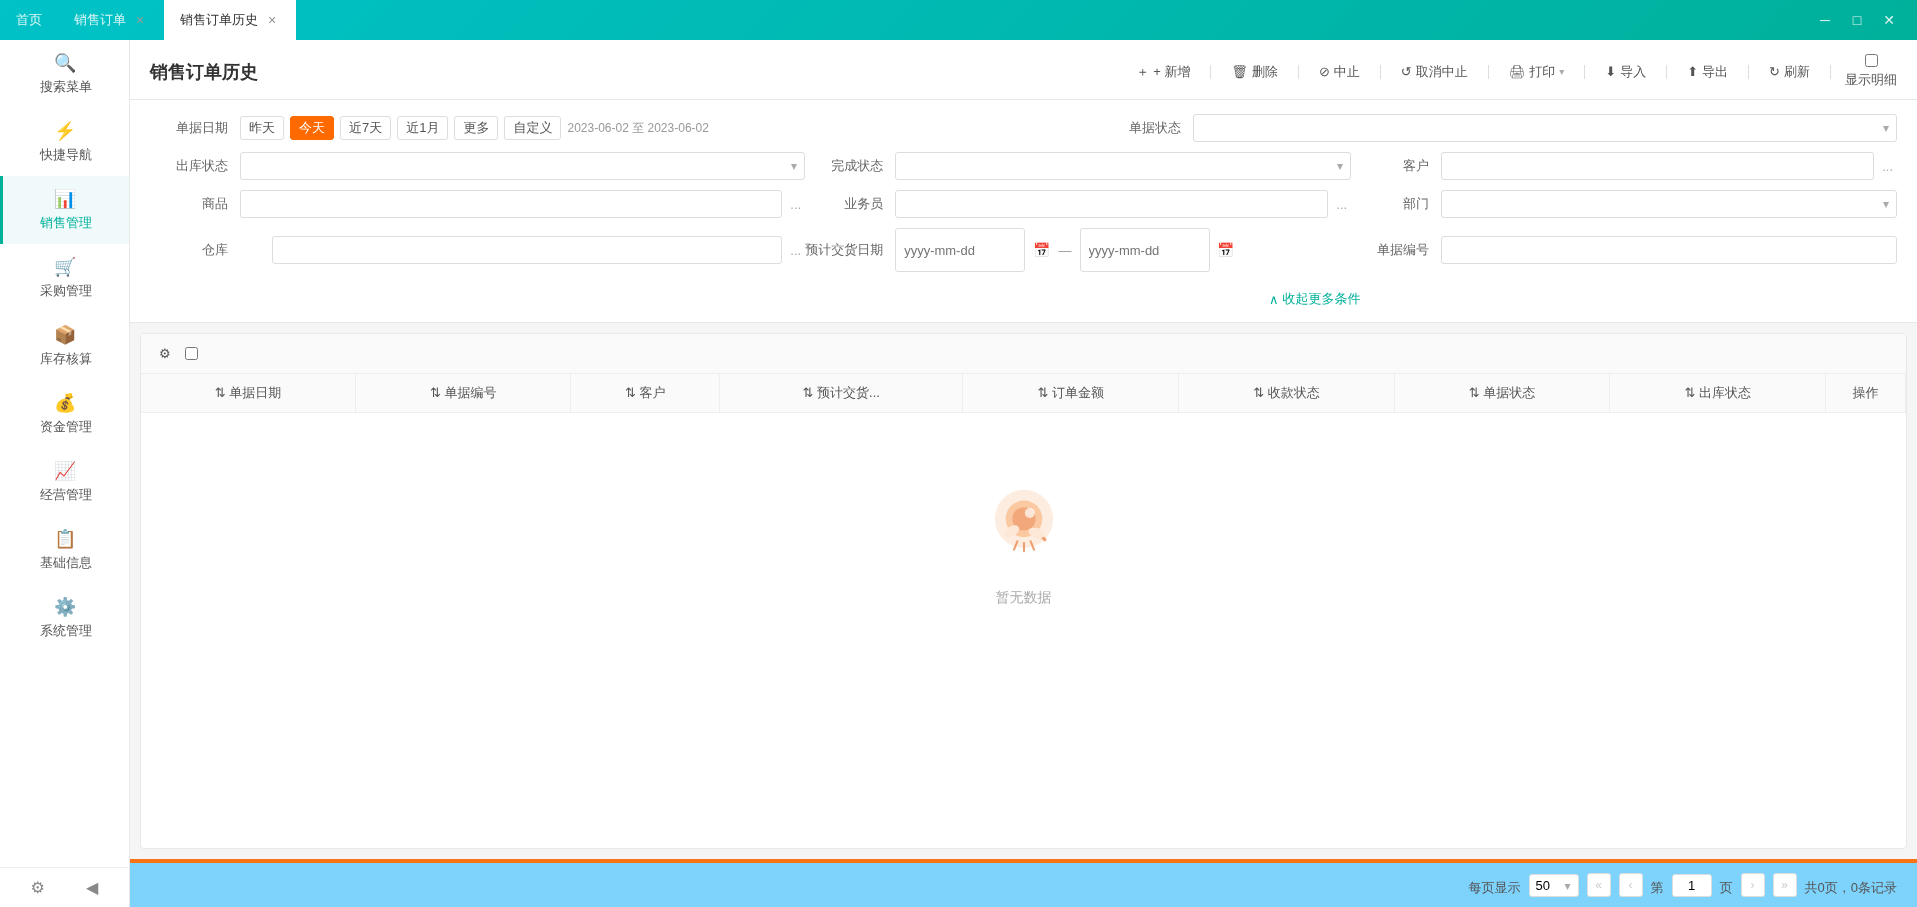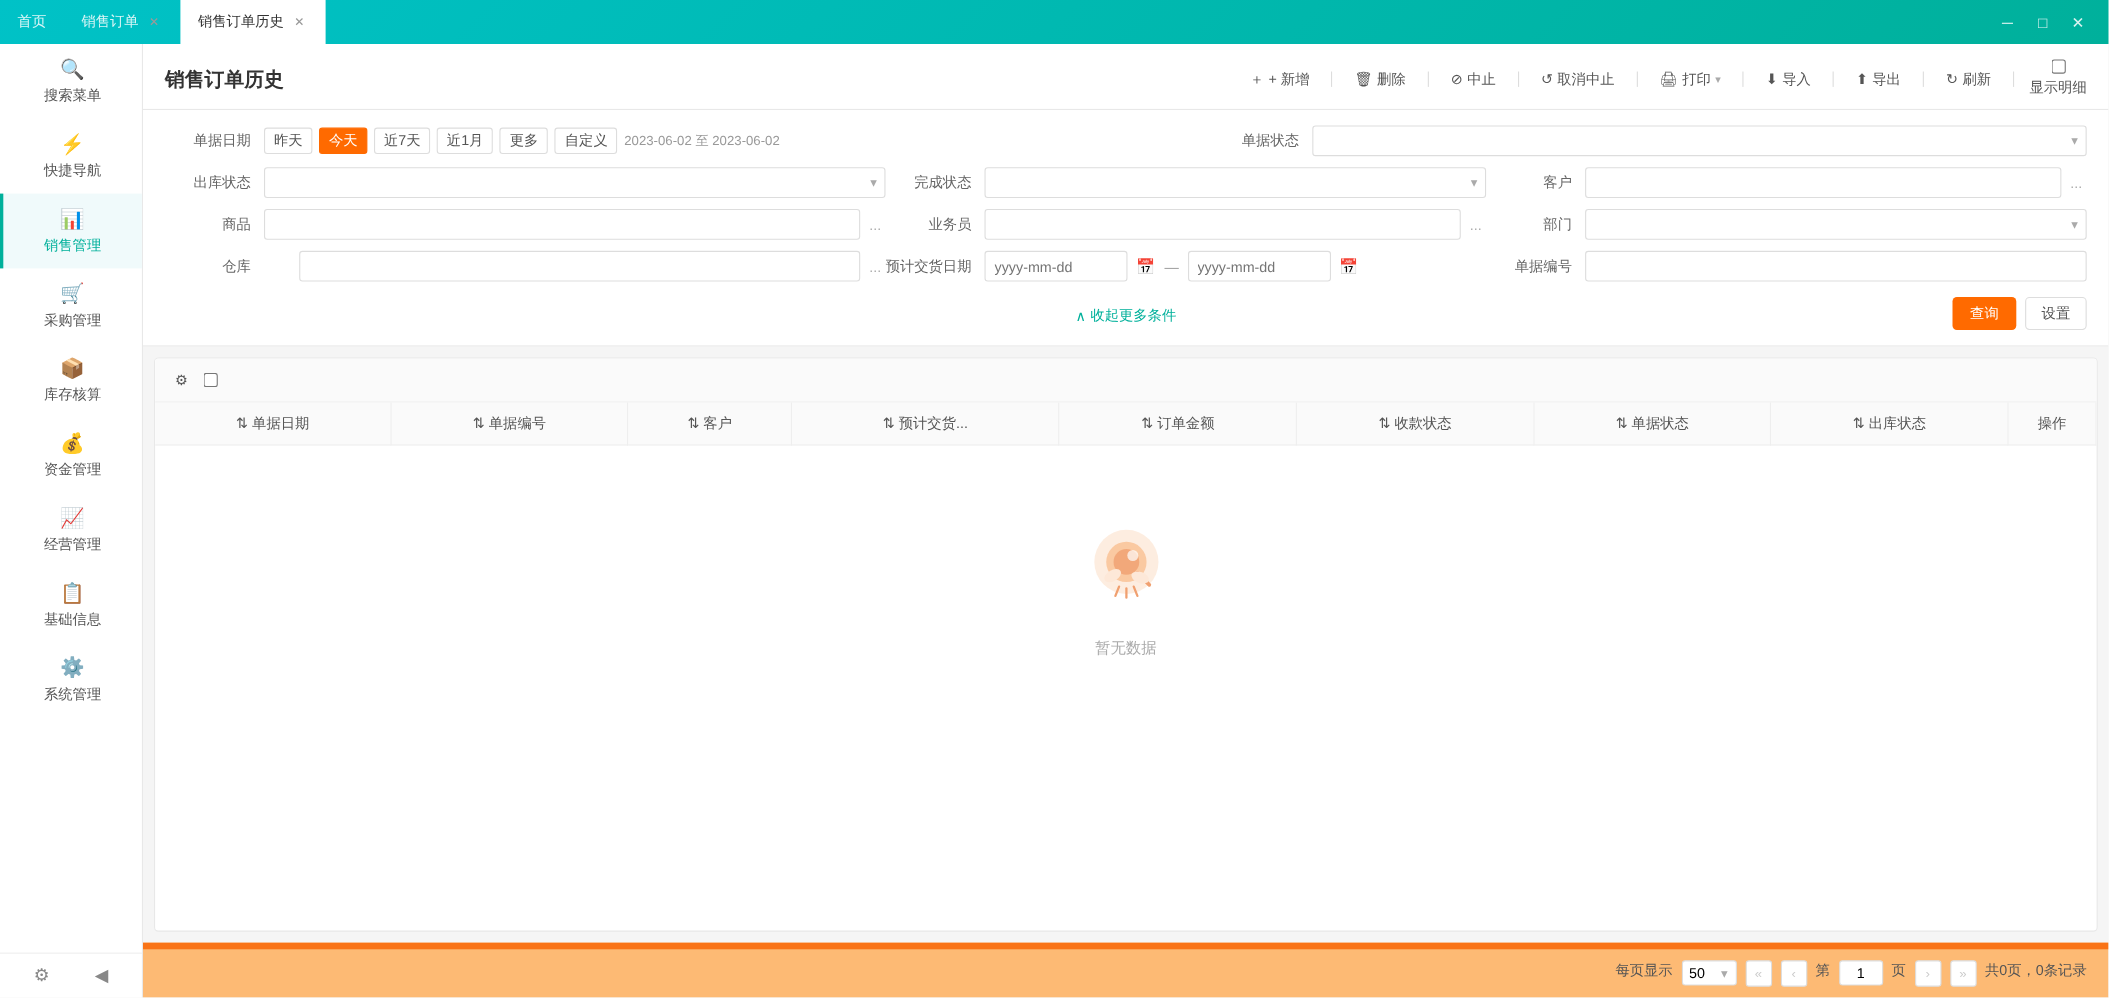--- a/index.html
+++ b/index.html
@@ -239,21 +239,21 @@
       cursor: pointer;
       padding: 4px;
     }
     .date-separator { color: #999; margin: 0 4px; }
     .date-input {
       border: 1px solid #ddd;
       border-radius: 3px;
       padding: 4px 8px;
       color: #999;
       width: 130px;
-      height: 28px;
+      height: 44px;
       outline: none;
     }
     .cal-icon { color: #aaa; cursor: pointer; margin-left: 4px; font-size: 14px; }
     .collapse-row {
       display: flex;
       justify-content: center;
       padding: 4px 0 0;
     }
     .collapse-btn {
       color: #00b09b;
@@ -309,25 +309,25 @@
     }
     .empty-icon {
       width: 100px;
       height: 100px;
       margin-bottom: 16px;
     }
 
     
     .pagination {
       display: flex;
-      align-items: flex-start;
+      align-items: flex-end;
       justify-content: flex-end;
       padding: 10px 20px;
-      background: #fdba74;
-      border-top: 6px solid #f97316;
+      background: #7dd3fc;
+      border-top: 4px solid #f97316;
       gap: 8px;
       font-size: 13px;
       color: #555;
     }
     .page-size-select {
       border: 1px solid #ddd;
       border-radius: 3px;
       padding: 3px 20px 3px 6px;
       appearance: none;
       -webkit-appearance: none;
@@ -571,24 +571,20 @@
       </div>
 
       <div style="display:flex;align-items:center;justify-content:space-between;padding-top:4px;">
         <div style="flex:1;"></div>
         <div class="collapse-row" style="flex:2;justify-content:center;">
           <div class="collapse-btn">
             <span>∧</span>
             <span>收起更多条件</span>
           </div>
         </div>
-        <div style="flex:1;display:flex;justify-content:flex-end;gap:8px;align-items:center;">
-          <button class="btn-orange">查询</button>
-          <button class="btn-outline">设置</button>
-        </div>
       </div>
 
     </div>
 
     <div class="table-area">
       <div class="table-toolbar">
         <span class="toolbar-btn">
           <span>⚙</span>
         </span>
         <input type="checkbox" style="margin-left: 8px;">

